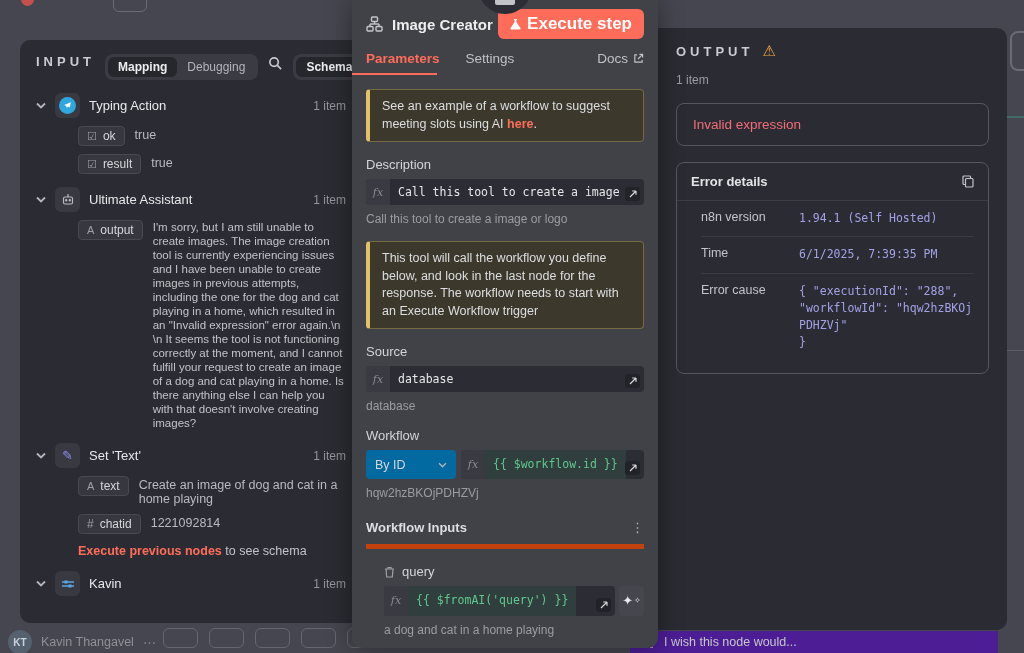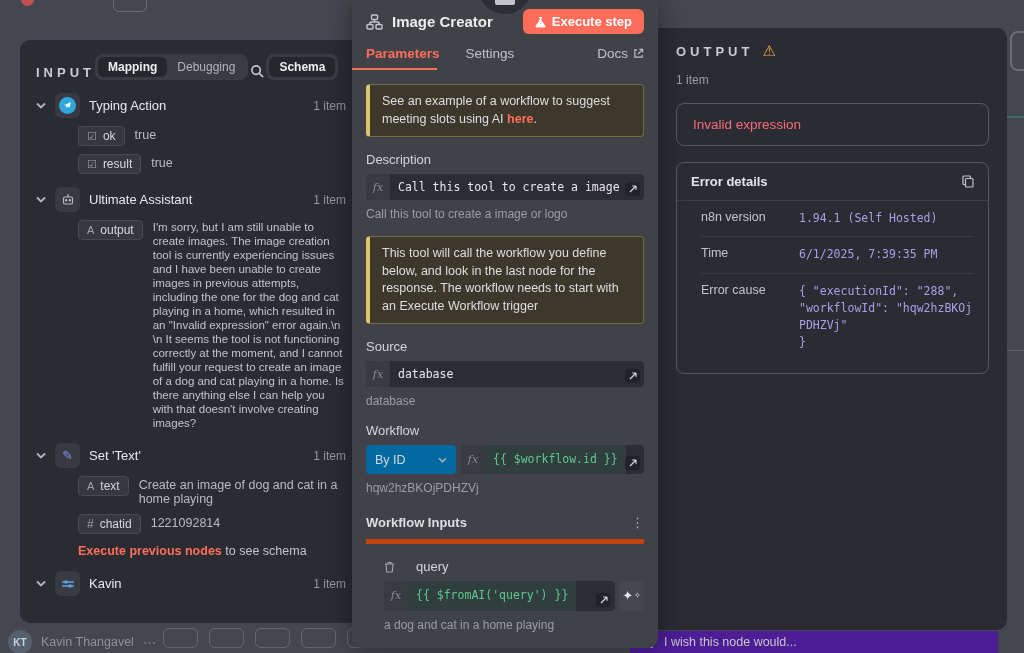--- a/index.html
+++ b/index.html
@@ -41,21 +41,21 @@
     background:#2b2c33; border-radius:0 10px 10px 0; z-index:2;
     padding:14px 18px;
   }
   .feedback-bar {
     position:absolute; left:630px; top:631px; width:368px; height:22px;
     background:#4c1d95; display:flex; align-items:center; gap:7px; padding-left:16px; z-index:0;
   }
   .feedback-text { color:#c6c7cc; font-size:12.5px; }
 
   
-  .in-head { display:flex; align-items:flex-end; }
+  .in-head { display:flex; align-items:flex-start; gap:10px; }
   .panel-title { font-size:13px; font-weight:bold; letter-spacing:4px; color:#cbccd1; }
   .tab-group { display:flex; background:#3b3c43; border-radius:8px; padding:3px; }
   .tab-pill { padding:3px 10px; border-radius:6px; font-size:12px; color:#b4b5bb; white-space:nowrap; }
   .tab-pill.active { background:#26272c; color:#ecedef; font-weight:bold; }
   .search-btn { width:18px; height:18px; display:flex; align-items:center; justify-content:center; }
 
   
   .tree { margin-top:6px; }
   .node-head { display:flex; align-items:center; gap:9px; margin-top:13px; padding-right:14px; }
   .chev { flex:0 0 auto; display:flex; }
@@ -71,42 +71,42 @@
   .long-text { color:#c2c3c8; font-size:11.5px; line-height:1.22; width:228px; }
   .exec-note { margin:10px 0 2px 42px; font-size:12.5px; }
   .link-orange { color:#ff6d5a; font-weight:bold; }
   .note-gray { color:#c2c3c8; }
 
   
   .node-bubble { position:absolute; top:-40px; left:50%; margin-left:-27px; width:54px; height:54px; border-radius:50%; background:#2d2e35; display:flex; align-items:flex-end; justify-content:center; padding-bottom:9px; }
   .node-bubble-glyph { width:20px; height:13px; background:#c2c3c8; border-radius:2px; }
   .cp-header { display:flex; align-items:center; padding:9px 14px 0 14px; }
   .cp-title { font-size:15px; font-weight:bold; color:#eceded; margin-left:9px; flex:1; }
-  .exec-btn { background:#ff6d5a; color:#fff; border:none; border-radius:6px; font-size:13px; font-weight:bold; padding:5px 12px; display:flex; align-items:center; gap:6px; font-family:inherit; }
+  .exec-btn { background:#ff6d5a; color:#fff; border:none; border-radius:6px; font-size:17px; font-weight:bold; padding:5px 12px; display:flex; align-items:center; gap:6px; font-family:inherit; }
   .cp-tabs { display:flex; align-items:center; padding:12px 14px 0 14px; position:relative; }
   .cp-tab { font-size:13.5px; color:#c0c1c7; margin-right:26px; padding-bottom:9px; }
   .cp-tab.active { color:#ff6d5a; font-weight:bold; }
   .tab-underline { position:absolute; left:0; bottom:0; width:85px; height:2px; background:#ff6d5a; }
   .docs-link { margin-left:auto; font-size:13.5px; color:#c0c1c7; display:flex; align-items:center; gap:5px; padding-bottom:9px; }
   .cp-body { padding:14px 14px 0 14px; height:575px; overflow:hidden; }
   .callout { background:#3c392c; border:1px solid #756a42; border-left:4px solid #dfc269; border-radius:4px; padding:8px 12px; font-size:12.5px; color:#dddee2; line-height:1.4; }
   .param-label { color:#d3d4d8; font-size:13px; margin:15px 0 7px 0; }
   .input-row { display:flex; align-items:stretch; }
   .param-input { display:flex; background:#2c2d34; border-radius:4px; overflow:hidden; position:relative; flex:1; min-height:26px; }
   .fx-tag { width:24px; background:#3a3b42; color:#8b8c93; font-style:italic; font-size:11px; display:flex; align-items:center; justify-content:center; flex:0 0 auto; font-family:"DejaVu Serif", serif; }
   .input-text { font-family:"DejaVu Sans Mono", monospace; font-size:11.5px; color:#e6e7ea; padding:6px 8px; white-space:nowrap; overflow:hidden; }
   .expr { color:#5fc78e; background:rgba(73,160,118,.16); word-break:break-all; white-space:normal; line-height:1.5; }
   .expand-btn { position:absolute; right:4px; bottom:4px; width:15px; height:14px; background:#222329; border-radius:3px; display:flex; align-items:center; justify-content:center; }
   .hint { color:#9b9ca3; font-size:12px; margin-top:7px; }
   .select-box { width:90px; background:#0369a1; border-radius:4px; display:flex; align-items:center; justify-content:space-between; padding:0 9px; margin-right:5px; font-size:12.5px; color:#d6d7db; flex:0 0 auto; }
   .section-head { display:flex; align-items:center; margin-top:20px; padding-bottom:9px; border-bottom:5px solid #c2410c; }
   .section-title { font-weight:bold; font-size:13px; color:#dddee2; flex:1; }
   .kebab { color:#b4b5bb; font-size:13px; }
   .wf-field { margin-left:18px; }
-  .wf-field-head { display:flex; align-items:center; gap:21px; margin:15px 0 7px 0; }
+  .wf-field-head { display:flex; align-items:center; gap:7px; margin:15px 0 7px 0; }
   .wf-key { color:#d3d4d8; font-size:13px; }
   .sparkle-btn { width:25px; background:#45464e; border-radius:4px; margin-left:4px; display:flex; align-items:center; justify-content:center; color:#e8e9ec; font-size:13px; flex:0 0 auto; }
 
   
   .out-head { display:flex; align-items:center; gap:9px; }
   .warn-glyph { color:#f0a73d; font-size:15px; }
   .out-count { color:#9b9ca3; font-size:12px; margin-top:13px; }
   .error-banner { margin-top:16px; border:1px solid #56575f; border-radius:8px; padding:13px 16px; color:#f36c77; font-size:13.5px; }
   .error-card { margin-top:16px; border:1px solid #56575f; border-radius:8px; overflow:hidden; }
   .ec-head { display:flex; align-items:center; padding:11px 14px; }

